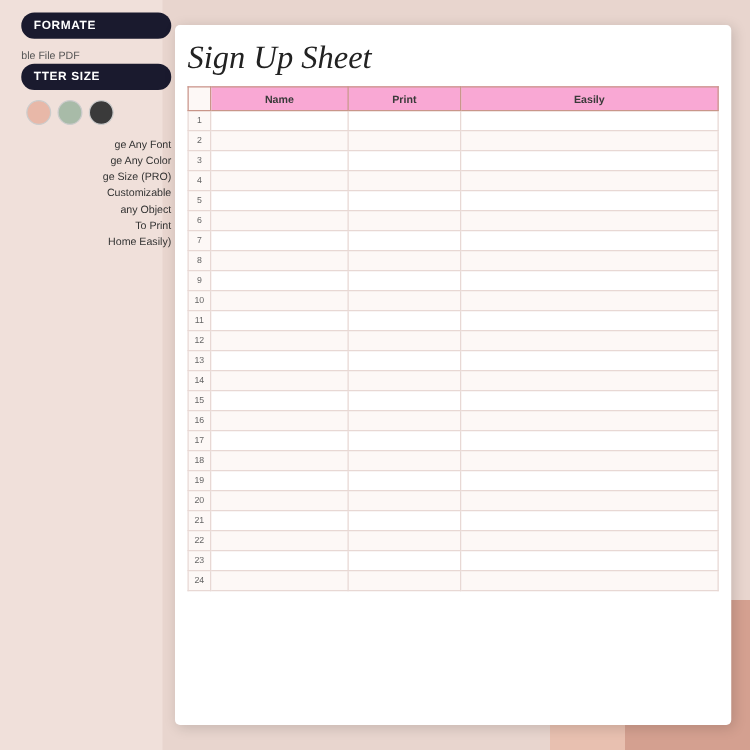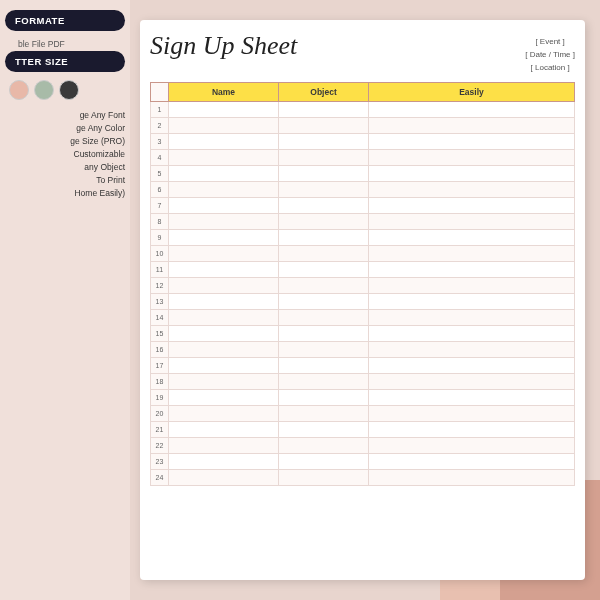--- a/index.html
+++ b/index.html
@@ -31,21 +31,21 @@
       position: absolute;
       bottom: 0; right: 100px;
       width: 60px; height: 60px;
       background: #e8c0b0;
       z-index: 0;
     }
 
     
     .left-panel {
       position: absolute;
-      top: 0; left: 0;
+      top: 0; left: 12px;
       width: 130px;
       height: 600px;
       z-index: 1;
       padding: 10px 5px;
     }
 
     .badge {
       background: #1a1a2e;
       color: #fff;
       border-radius: 12px;
@@ -55,21 +55,21 @@
       letter-spacing: 0.5px;
       margin-bottom: 8px;
       display: block;
       text-align: left;
     }
 
     .badge-label {
       font-size: 8.5px;
       color: #555;
       margin-bottom: 2px;
-      margin-left: 13px;
+      margin-left: 0;
       display: block;
     }
 
     .canva-logo {
       font-family: Georgia, serif;
       font-style: italic;
       font-size: 22px;
       color: #c0a090;
       margin: 4px 0 8px 4px;
       display: block;
@@ -137,21 +137,21 @@
     }
 
     
     .signup-table {
       width: 100%;
       border-collapse: collapse;
       font-size: 8px;
     }
 
     .signup-table thead tr {
-      background: #fde047;
+      background: #f9a8d4;
     }
     .signup-table thead th {
       padding: 4px 6px;
       text-align: center;
       font-size: 8.5px;
       font-weight: 600;
       color: #3a3a3a;
       border: 1px solid #c9968a;
     }
 
@@ -207,33 +207,28 @@
     <div class="feature-item">Customizable</div>
     <div class="feature-item">any Object</div>
     <div class="feature-item">To Print</div>
     <div class="feature-item">Home Easily)</div>
   </div>
 </div>
 
 <div class="doc-wrapper">
   <div class="doc-header">
     <div class="doc-title">Sign Up Sheet</div>
-    <div class="doc-event-info">
-      <div>[ Event ]</div>
-      <div>[ Date / Time ]</div>
-      <div>[ Location ]</div>
-    </div>
   </div>
 
   <table class="signup-table">
     <thead>
       <tr>
         <th class="row-num-col"></th>
         <th class="name-col">Name</th>
-        <th class="phone-col">Object</th>
+        <th class="phone-col">Print</th>
         <th class="address-col">Easily</th>
       </tr>
     </thead>
     <tbody id="table-body">
     <tr>
           <td class="row-num-col">1</td>
           <td class="name-col"></td>
           <td class="phone-col"></td>
           <td class="address-col"></td>
         </tr>

